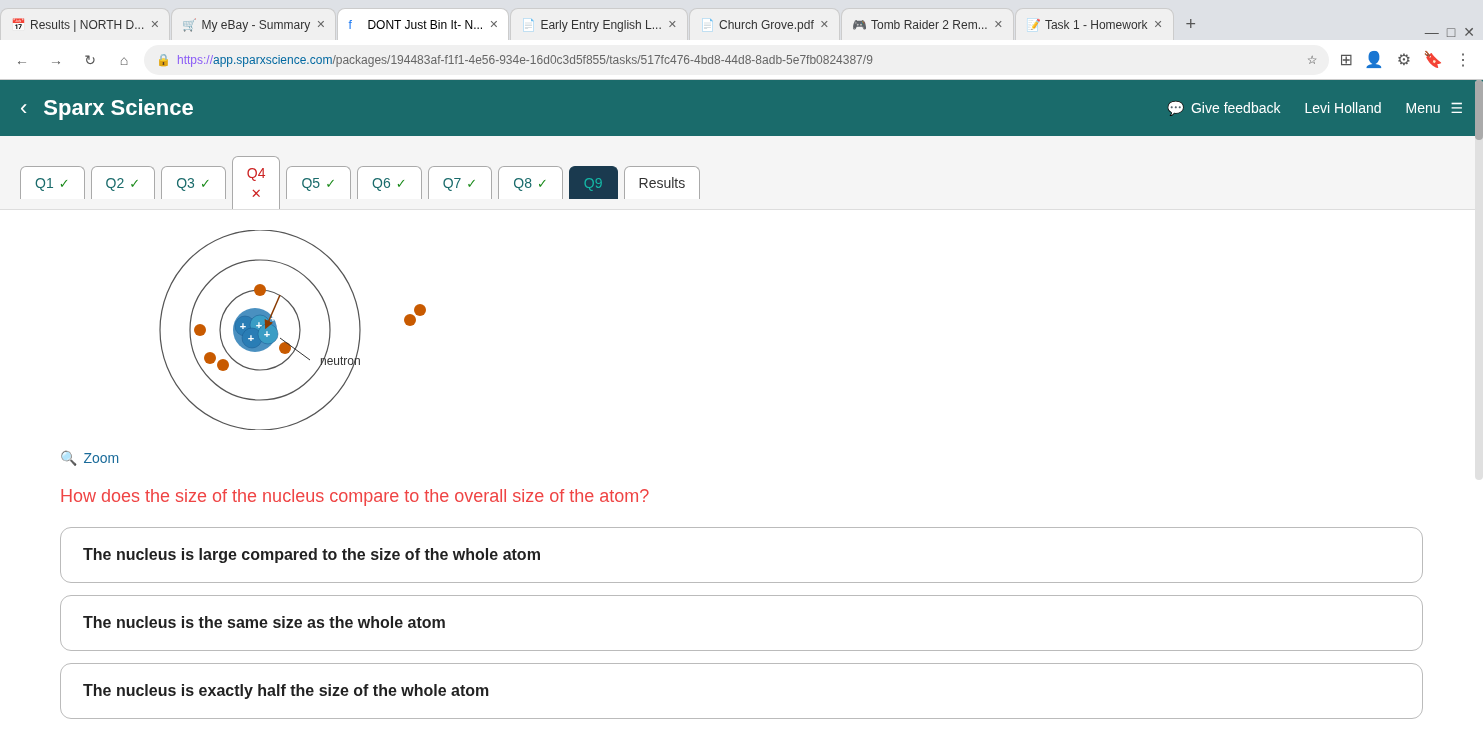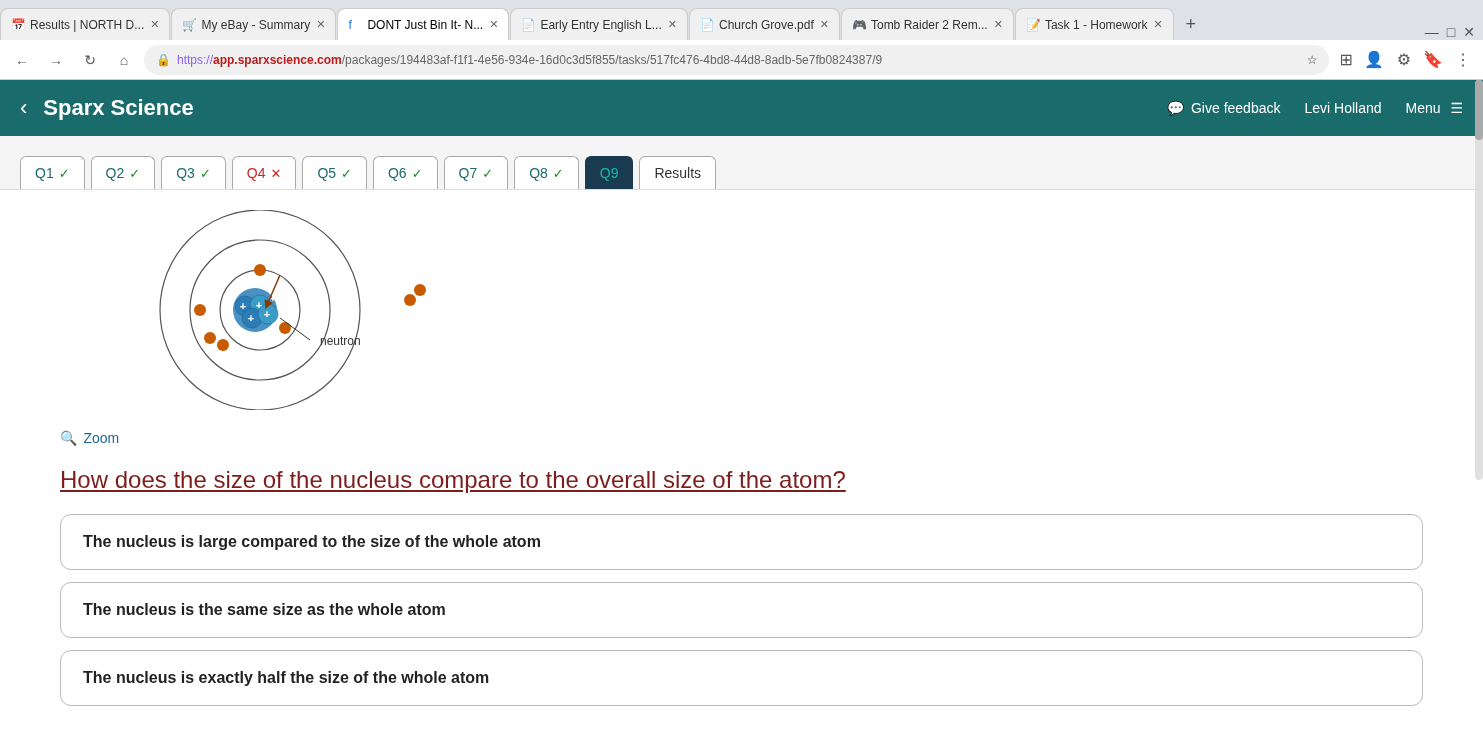--- a/index.html
+++ b/index.html
@@ -92,21 +92,21 @@
       align-items: center;
       background: #f0f0f0;
       border-radius: 20px;
       padding: 0 12px;
       height: 30px;
       font-size: 12px;
       color: #333;
       gap: 6px;
     }
     .url-text { flex: 1; font-size: 12px; color: #333; }
-    .url-accent { color: #b91c1c; font-weight: 700; }
+    .url-accent { color: #0369a1; font-weight: 400; }
     .address-icons { display: flex; gap: 4px; align-items: center; }
     .addr-icon { font-size: 16px; color: #555; cursor: pointer; padding: 4px; }
 
     
     .sparx-header {
       background: #1a6b6b;
       display: flex;
       align-items: center;
       height: 56px;
       padding: 0 20px;
@@ -162,21 +162,21 @@
       border-bottom: none;
       background: white;
       color: #1a6b6b;
     }
     .q-tab.active {
       background: #1a3a4f;
       color: #14b8a6;
       border-color: #1a3a4f;
     }
     .q-tab.correct { color: #1a6b6b; background: white; }
-    .q-tab.wrong { color: #cc2222; background: white; }
+    .q-tab.wrong { color: #cc2222; background: white; flex-direction: column; }
     .q-tab.results {
       background: white;
       color: #333;
       border-color: #aaa;
     }
     .check-icon { color: #1a8a1a; font-size: 13px; }
     .cross-icon { color: #cc2222; font-size: 13px; }
 
     
     .main-content {
@@ -200,25 +200,24 @@
       gap: 6px;
       color: #1a6b9a;
       font-size: 14px;
       cursor: pointer;
       margin-bottom: 20px;
       margin-top: 6px;
     }
 
     
     .question-text {
-      font-size: 24px;
-      color: #7f1d1d;
+      font-size: 18px;
+      color: #ef4444;
       margin-bottom: 20px;
       font-weight: 400;
-      text-decoration: underline;
     }
 
     
     .answer-option {
       border: 1px solid #bbb;
       border-radius: 11px;
       padding: 18px 22px;
       margin-bottom: 12px;
       font-size: 16px;
       color: #222;

